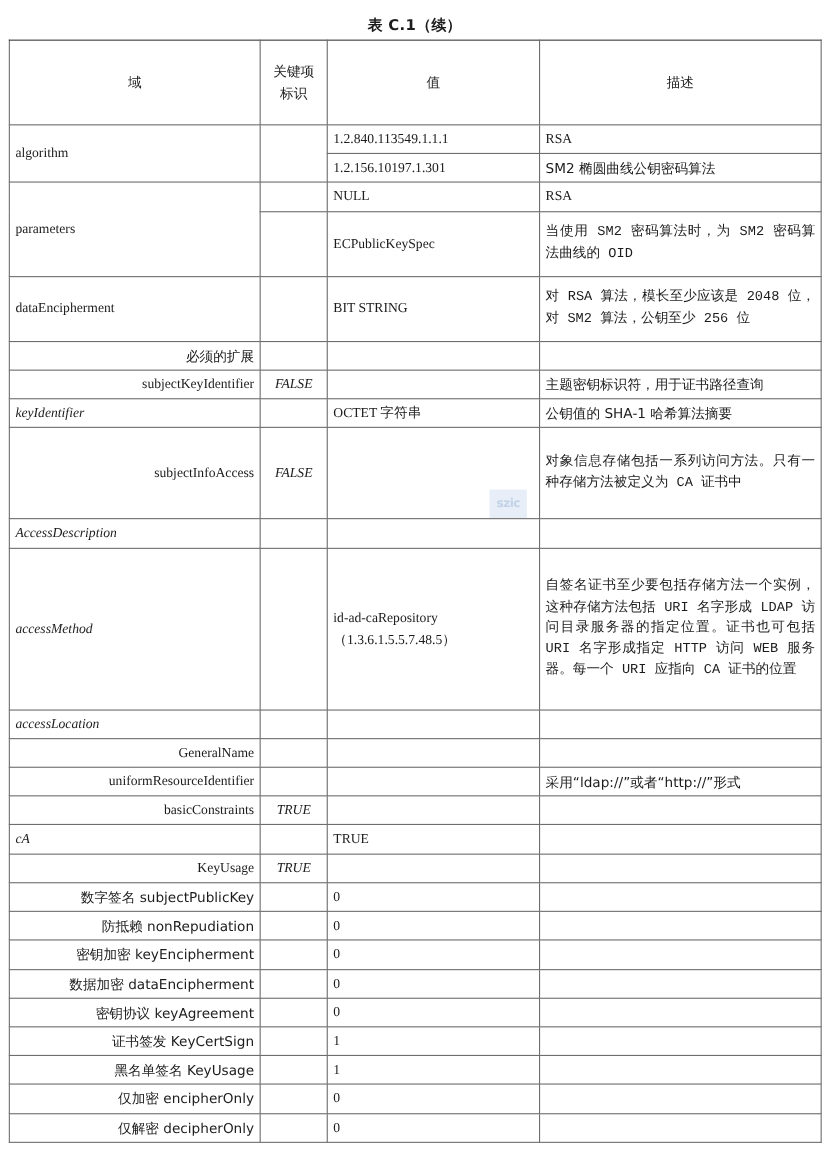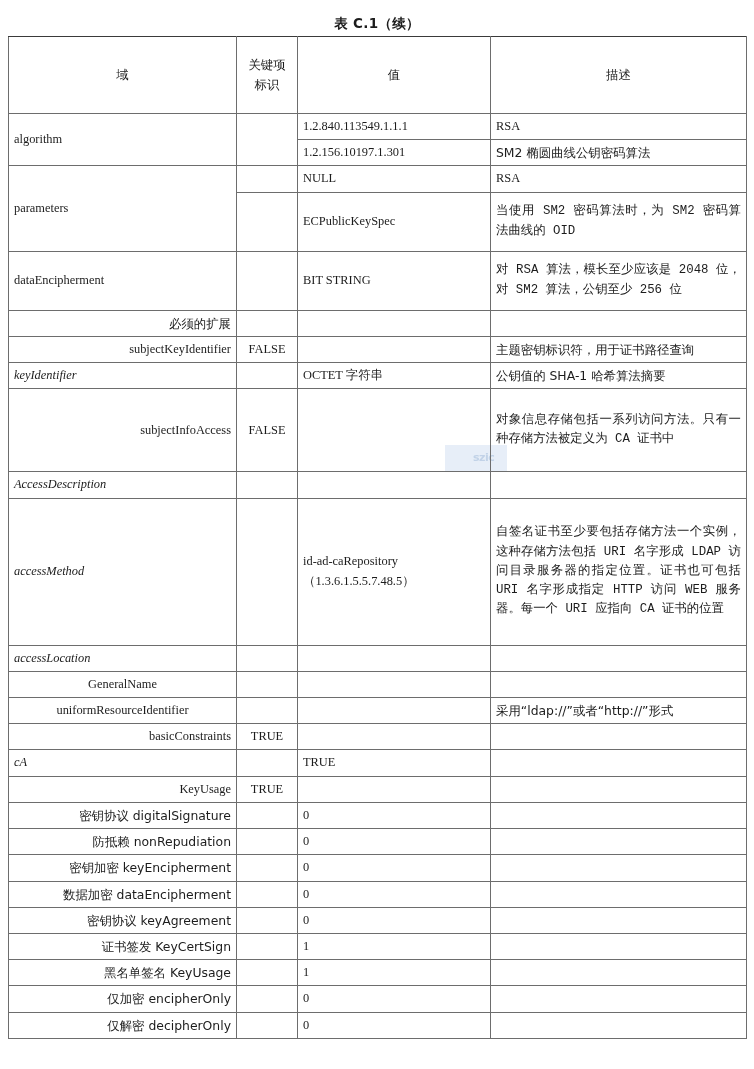--- a/index.html
+++ b/index.html
@@ -41,26 +41,26 @@
     position: absolute;
     left: 445px;
     top: 445px;
     width: 34px;
     height: 26px;
     background: #e3ecf7;
     color: #b8cbe4;
     font-size: 11px;
     font-weight: bold;
     font-family: "DejaVu Sans", sans-serif;
+    text-align: center;
     line-height: 26px;
     letter-spacing: -0.5px;
     opacity: 0.85;
     z-index: 0;
     pointer-events: none;
-    padding-left: 28px;
   }
 
   
   .tbl-wrap {
     position: relative;
     margin: 0 8px;
     z-index: 1;
   }
   table.ctab {
     border-collapse: collapse;
@@ -95,24 +95,24 @@
     text-align: center;
     height: 70px;
     font-size: 13px;
     font-family: "DejaVu Sans", "Liberation Sans", sans-serif;
   }
   .hd .two-line {
     line-height: 1.6;
   }
   .fld-l0     { text-align: right;  padding-left: 8px; }
   .fld-l1     { text-align: left;  padding-left: 24px; font-style: italic; }
-  .fld-l2     { text-align: center;  padding-left: 38px; }
+  .fld-l2     { text-align: right;  padding-left: 38px; }
   .fld-c      { text-align: left; }
 
-  .ctr   { text-align: center; }
+  .ctr   { text-align: center; font-style: italic; }
 
   .desc  { text-align: left; }
   .desc.just {
     text-align: justify;
     text-align-last: left;
     text-justify: inter-character;
     font-family: Liberation Mono, monospace;
   }
 
   .val   { text-align: left; }
@@ -264,21 +264,21 @@
         </tr>
 
         <tr>
           <td class="fld-l0">KeyUsage</td>
           <td class="ctr">TRUE</td>
           <td class="val"></td>
           <td class="desc"></td>
         </tr>
 
         <tr>
-          <td class="fld-l0 cjk">密钥协议 digitalSignature</td>
+          <td class="fld-l0 cjk">数字签名 subjectPublicKey</td>
           <td class="ctr"></td>
           <td class="val">0</td>
           <td class="desc"></td>
         </tr>
         <tr>
           <td class="fld-l0 cjk">防抵赖 nonRepudiation</td>
           <td class="ctr"></td>
           <td class="val">0</td>
           <td class="desc"></td>
         </tr>

